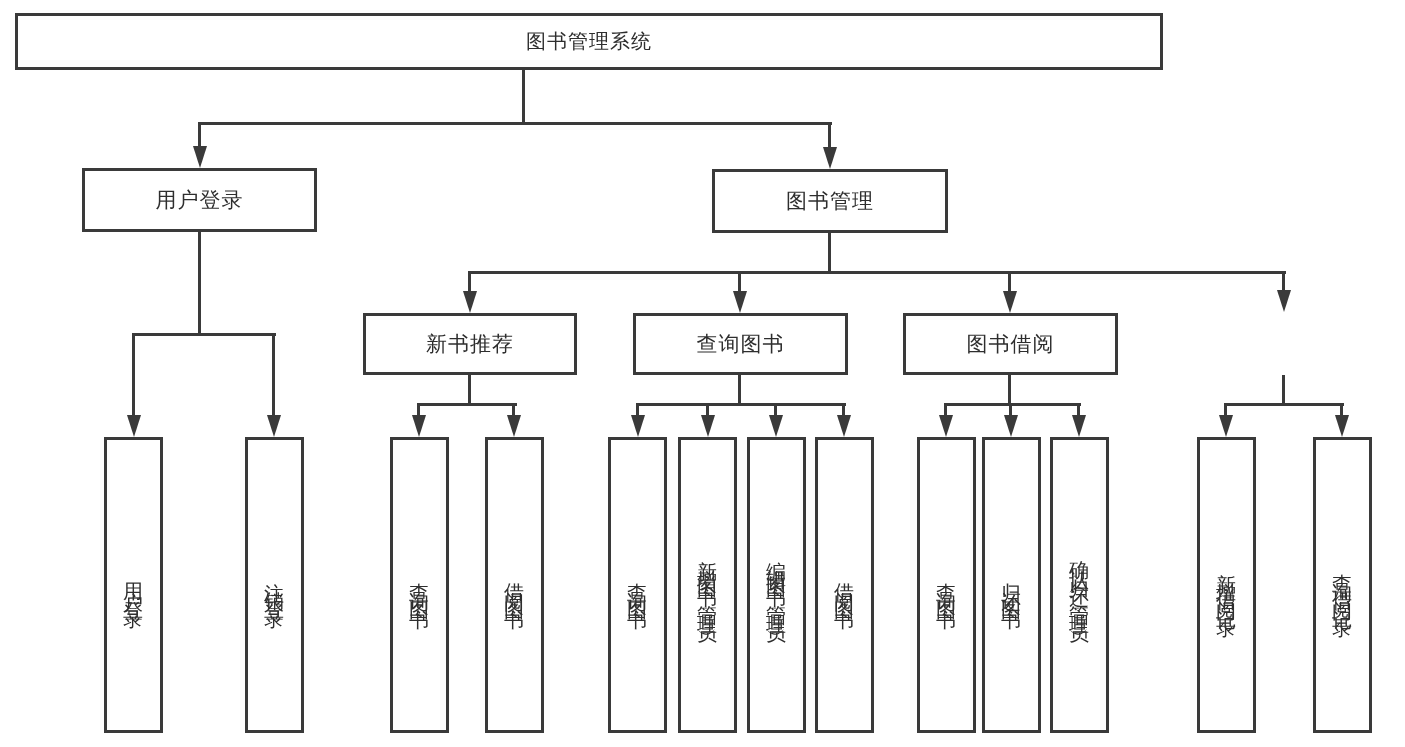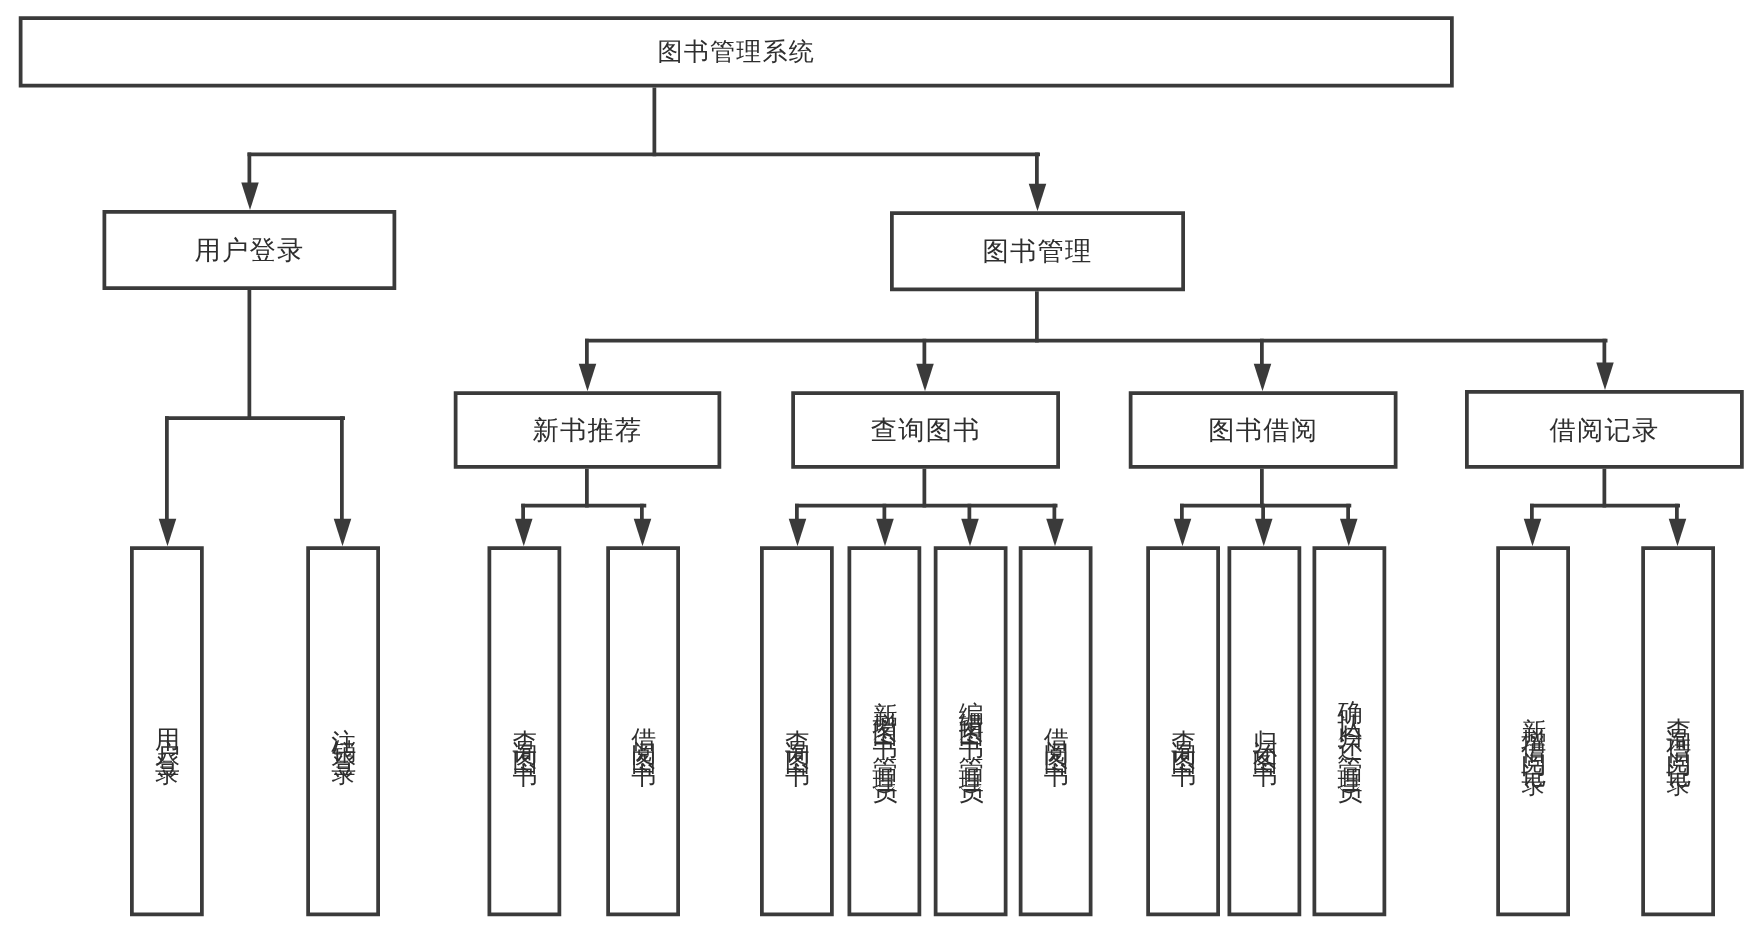--- a/index.html
+++ b/index.html
@@ -102,21 +102,20 @@
     <div class="arrow" style="left:733px; top:291px;"></div>
     <div class="vl" style="left:1008px; top:271px; height:22px;"></div>
     <div class="arrow" style="left:1003px; top:291px;"></div>
     <div class="vl" style="left:1282px; top:271px; height:22px;"></div>
     <div class="arrow" style="left:1277px; top:290px;"></div>
   </div>
 
   <div class="node" style="left:363px; top:313px; width:214px; height:62px;">新书推荐</div>
   <div class="node" style="left:633px; top:313px; width:215px; height:62px;">查询图书</div>
   <div class="node" style="left:903px; top:313px; width:215px; height:62px;">图书借阅</div>
-  <div class="node" style="left:1172px; top:312px; width:223px; height:63px;">借阅记录</div>
 
   <div>
     <div class="vl" style="left:468px; top:375px; height:31px;"></div>
     <div class="hl" style="left:417px; top:403px; width:100px;"></div>
     <div class="vl" style="left:417px; top:403px; height:14px;"></div>
     <div class="arrow" style="left:412px; top:415px;"></div>
     <div class="vl" style="left:512px; top:403px; height:14px;"></div>
     <div class="arrow" style="left:507px; top:415px;"></div>
   </div>
 

